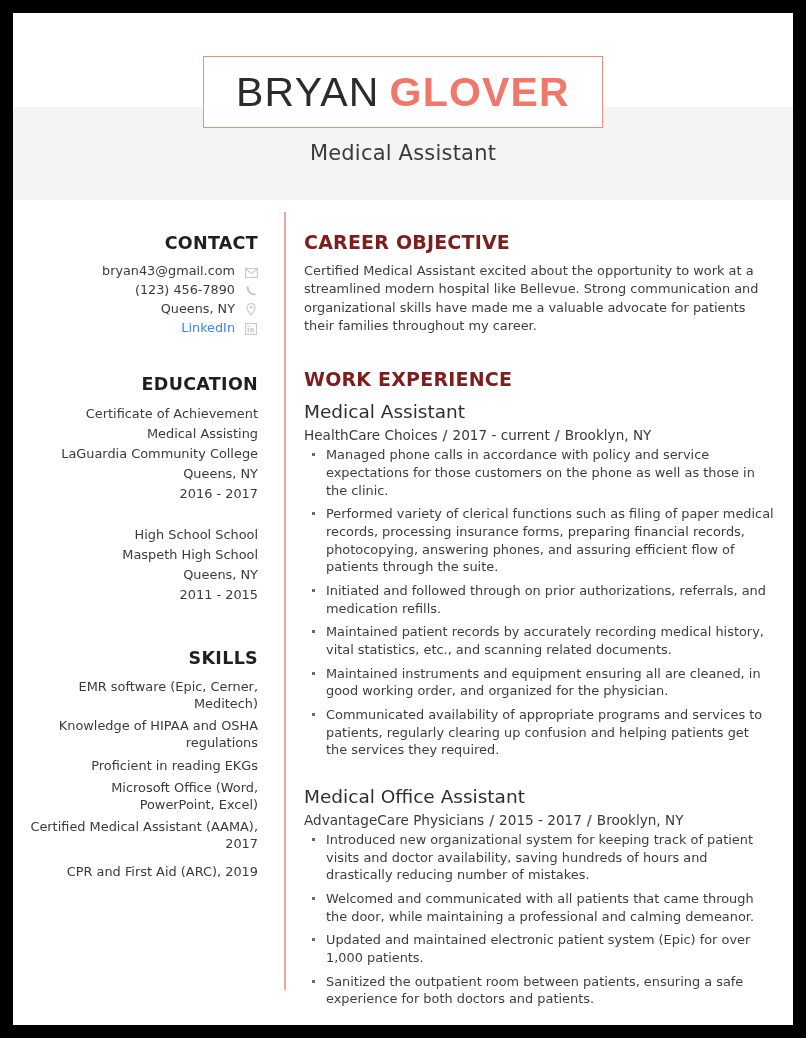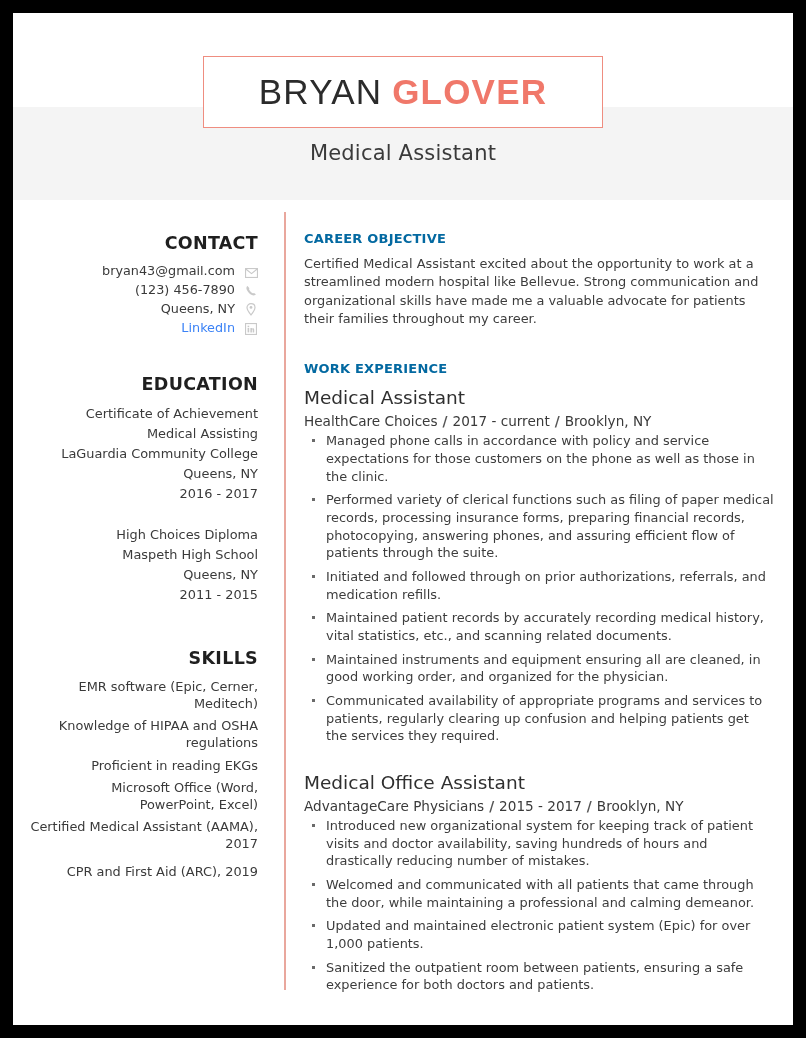--- a/index.html
+++ b/index.html
@@ -45,21 +45,21 @@
     width: 400px;
     height: 72px;
     background: #ffffff;
     border: 1px solid #ef8d80;
     box-sizing: border-box;
     display: flex;
     align-items: center;
     justify-content: center;
   }
   .name-text {
-    font-size: 35px;
+    font-size: 41px;
     letter-spacing: 1.2px;
     white-space: nowrap;
     font-family: "Liberation Sans", sans-serif;
   }
   .name-first {
     color: #2b2b2b;
     font-weight: 400;
   }
   .name-last {
     color: #f0786a;
@@ -167,22 +167,22 @@
     font-size: 12.9px;
     color: #3a3a3a;
     line-height: 1.33;
   }
   .cert-item { margin-bottom: 11px; }
 
   
   .sec-head-right {
     font-family: "DejaVu Sans", sans-serif;
     font-weight: bold;
-    font-size: 13px;
-    color: #0369a1;
+    font-size: 19px;
+    color: #7f1d1d;
     letter-spacing: 0.2px;
     margin: 0 0 9px 0;
   }
   .sec-head-right.objective { margin-top: 31px; }
   .sec-head-right.work { margin-top: 33px; }
 
   .objective-text {
     font-size: 12.9px;
     color: #3d3d3d;
     line-height: 1.42;
@@ -300,21 +300,21 @@
 
         <div class="edu-block">
           <span class="edu-line">Certificate of Achievement</span>
           <span class="edu-line">Medical Assisting</span>
           <span class="edu-line">LaGuardia Community College</span>
           <span class="edu-line">Queens, NY</span>
           <span class="edu-line">2016 - 2017</span>
         </div>
 
         <div class="edu-block second">
-          <span class="edu-line">High Choices Diploma</span>
+          <span class="edu-line">High School School</span>
           <span class="edu-line">Maspeth High School</span>
           <span class="edu-line">Queens, NY</span>
           <span class="edu-line">2011 - 2015</span>
         </div>
 
         <div class="sec-head-left skills">SKILLS</div>
 
         <div class="skill-list">
           <div class="skill-item">EMR software (Epic, Cerner, Meditech)</div>
           <div class="skill-item">Knowledge of HIPAA and OSHA regulations</div>

